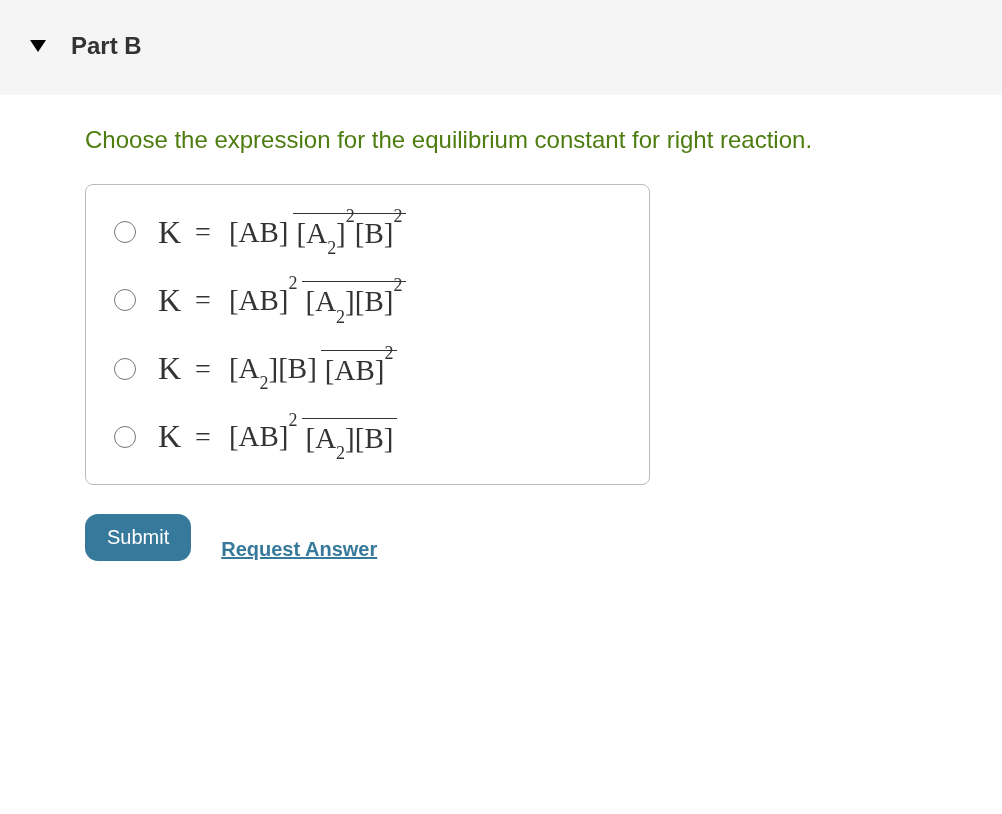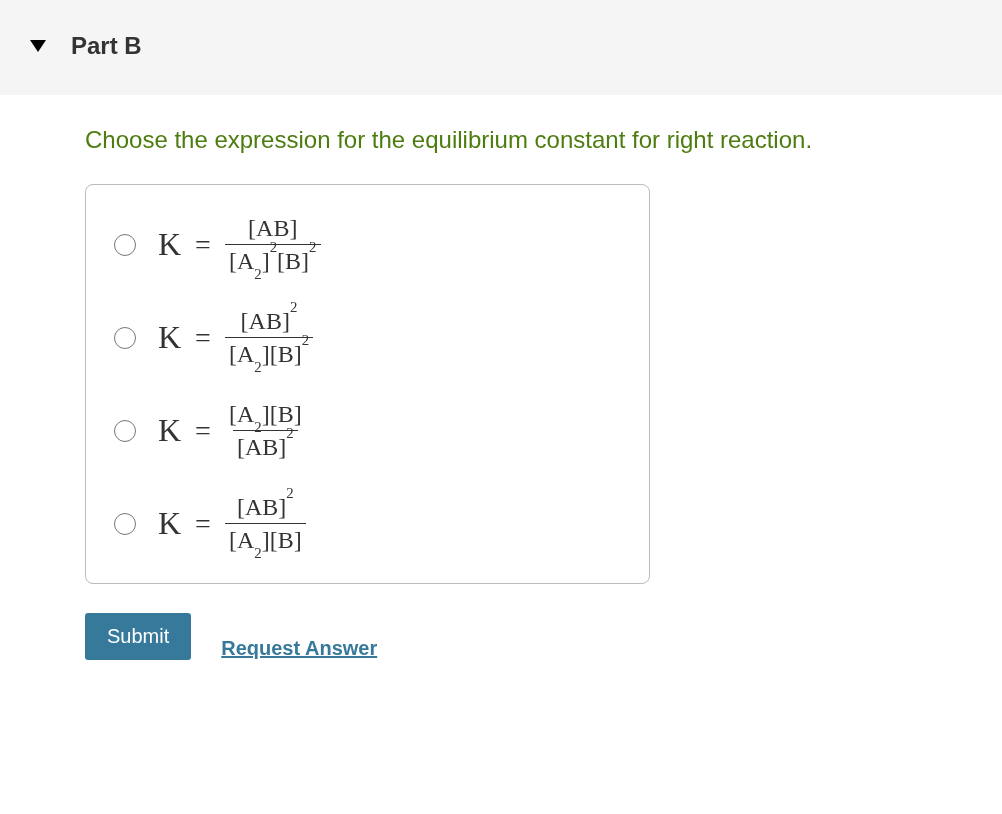--- a/index.html
+++ b/index.html
@@ -60,23 +60,23 @@
       align-items: center;
       gap: 14px;
       font-family: 'Times New Roman', Times, serif;
       font-size: 28px;
       color: #333;
     }
     .var-K { font-size: 32px; }
     .equals { font-size: 28px; }
     .frac {
       display: inline-flex;
-      flex-direction: column;
+      flex-direction: row;
       align-items: center;
-      font-size: 24px;
+      font-size: 29px;
       line-height: 1.25;
     }
     .num { padding: 0 4px 1px 4px; }
     .den {
       border-top: 1.5px solid #333;
       padding: 1px 4px 0 4px;
     }
     sub, sup {
       font-size: 0.62em;
       line-height: 0;
@@ -89,21 +89,21 @@
       display: flex;
       align-items: center;
       gap: 30px;
     }
     .submit-btn {
       background: #37799b;
       color: #fff;
       border: none;
       padding: 12px 22px;
       font-size: 20px;
-      border-radius: 3px;
+      border-radius: 13px;
       cursor: pointer;
     }
     .request-link {
       color: #37799b;
       font-size: 20px;
       font-weight: bold;
       text-decoration: underline;
       cursor: pointer;
       margin-top: 25px;
     }

